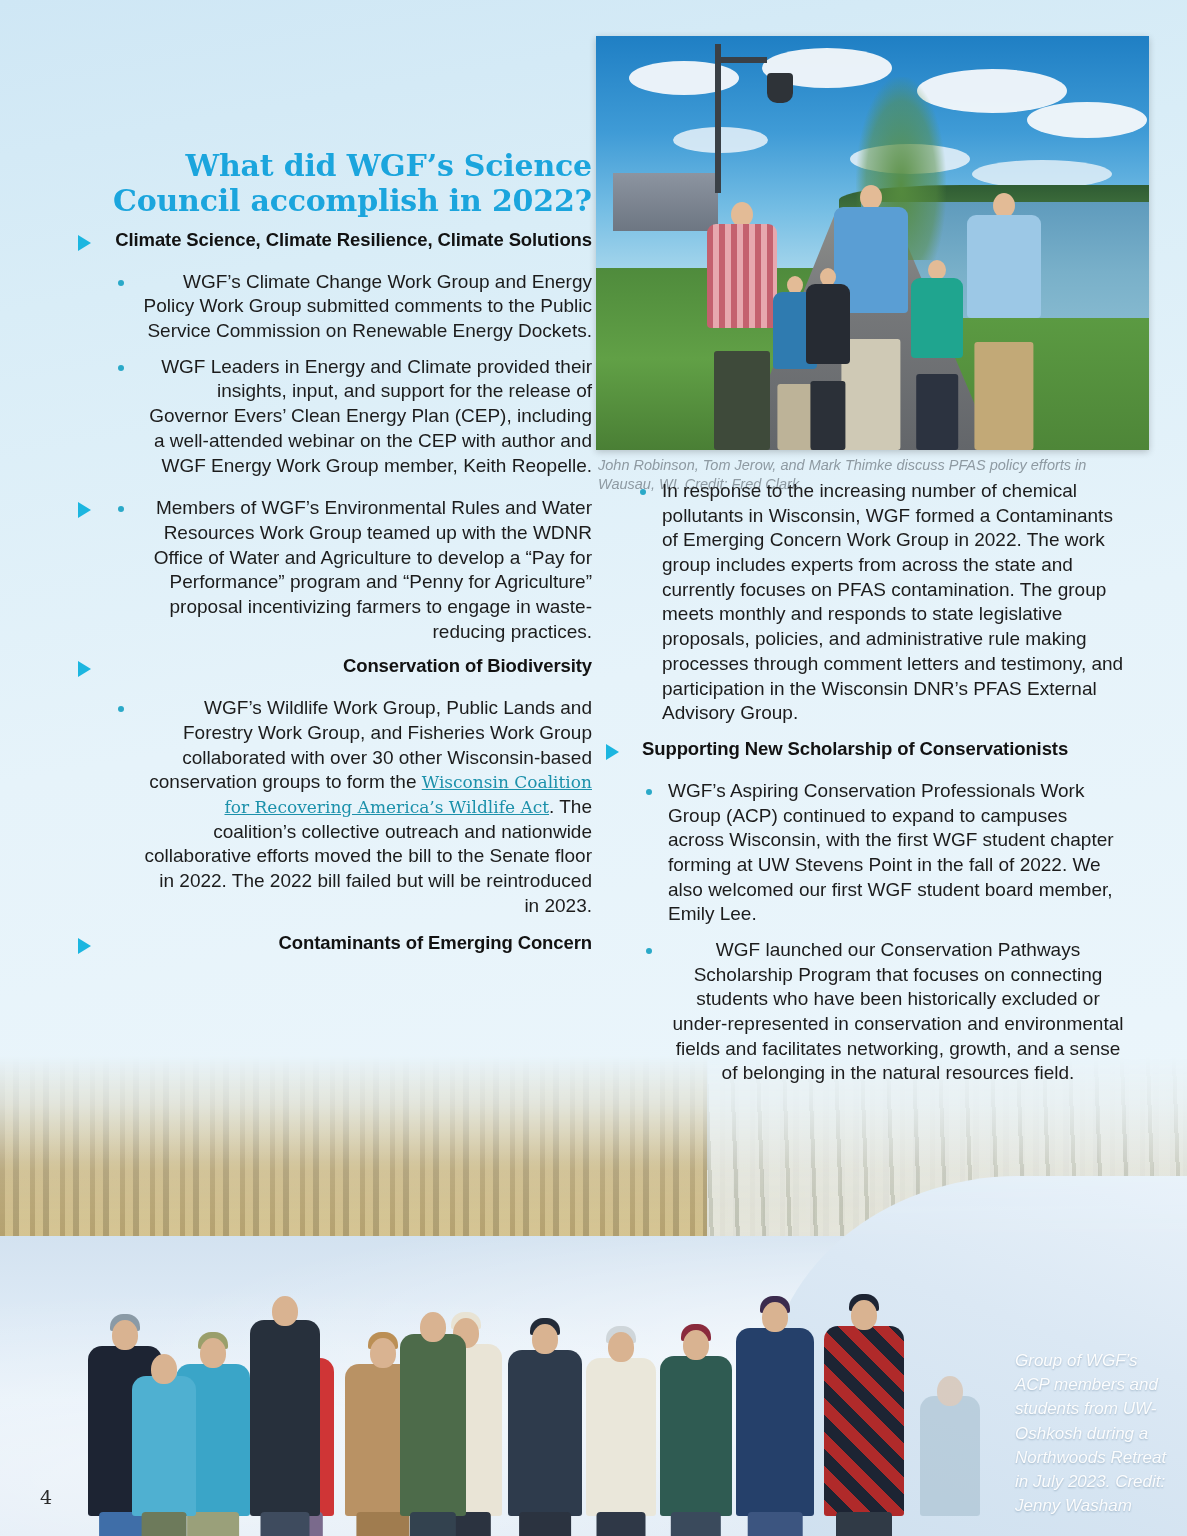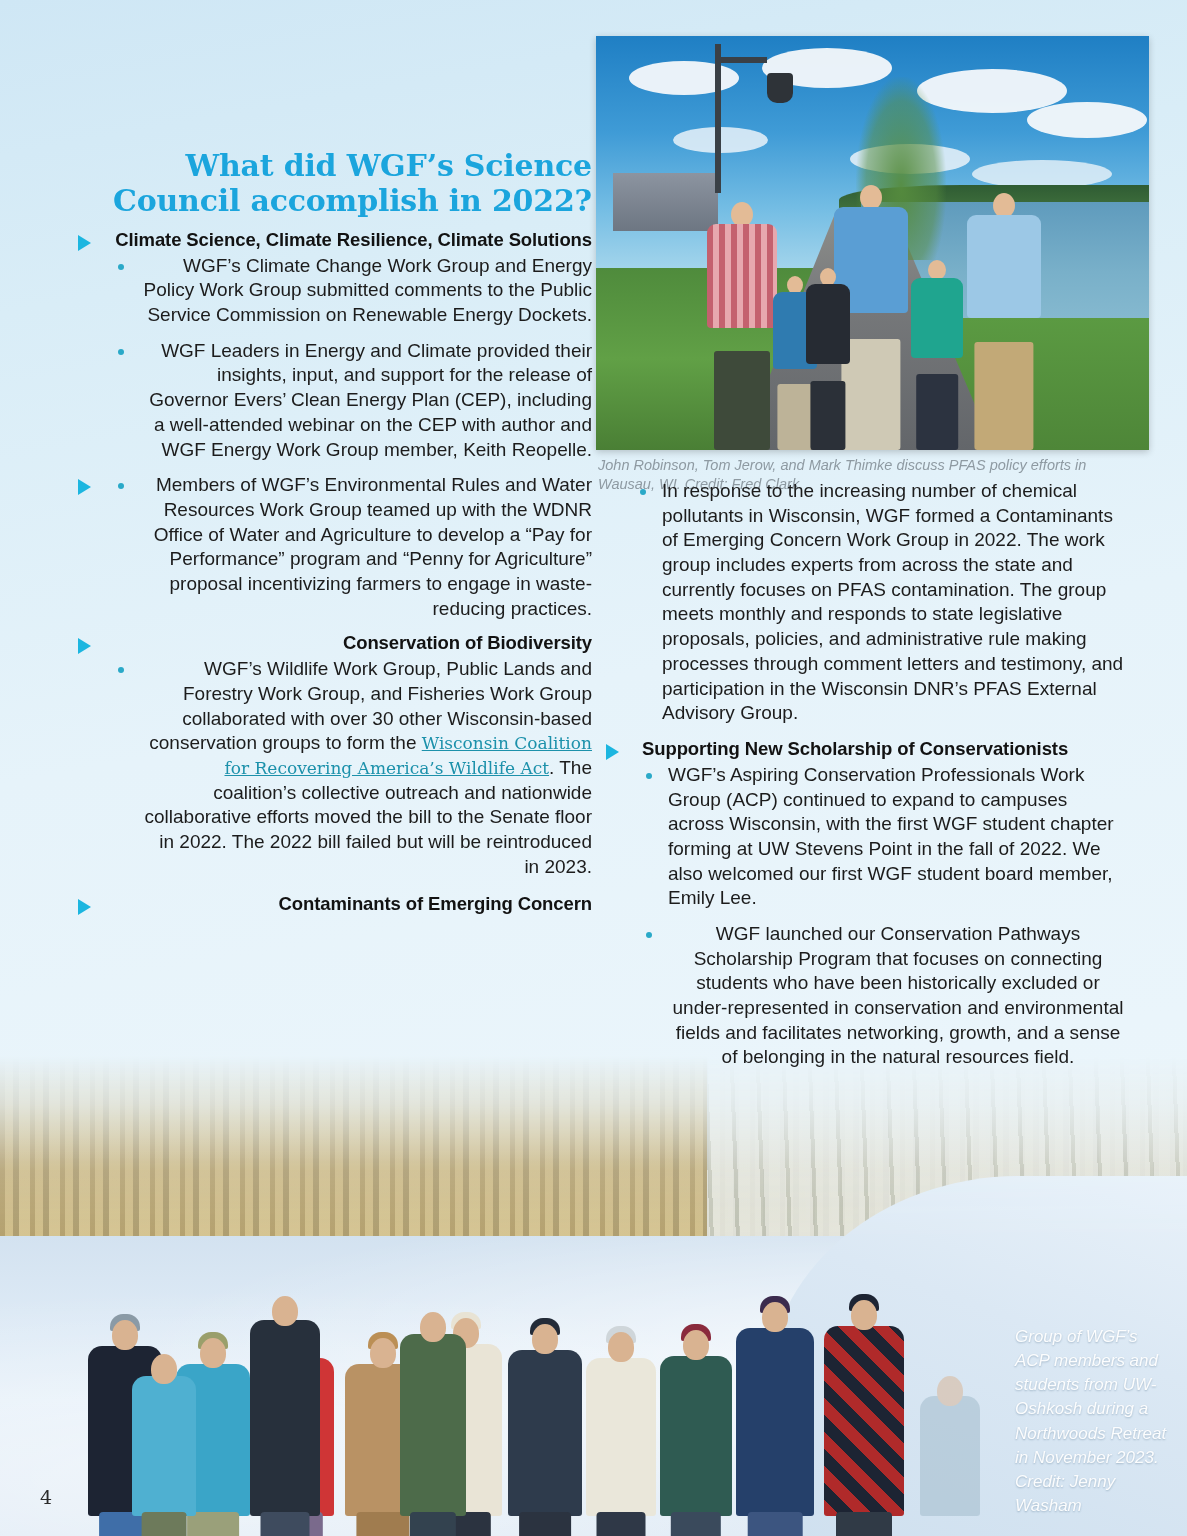--- a/index.html
+++ b/index.html
@@ -108,21 +108,21 @@
     margin-bottom:10px;
   }
   p.intro { font-size:19px; line-height:1.28; color:#1c1c1c; margin-bottom:12px; }
 
   ul.lvl1 { list-style:none; margin-top:6px; }
   ul.lvl1 > li { position:relative; padding-left:42px; margin-bottom:8px; }
   .tri { position:absolute; left:6px; top:6px; width:0;height:0;
     border-left:13px solid #1cb6e0; border-top:8px solid transparent; border-bottom:8px solid transparent; }
   .head1 { font-size:18.5px; font-weight:bold; color:#121212; line-height:1.24; letter-spacing:-.1px; }
 
-  ul.lvl2 { list-style:none; margin-top:2px; }
+  ul.lvl2 { list-style:none; margin-top:18px; }
   ul.lvl2 > li { position:relative; padding-left:26px; margin-bottom:11px; }
   .dot { position:absolute; left:4px; top:10px; width:6px;height:6px;border-radius:50%; background:#2aa9c8; }
   .body2 { font-size:19px; line-height:1.30; color:#1c1c1c; }
   a.lnk { color:#1c91ab; text-decoration:underline; font-family:"DejaVu Serif", serif; font-size:17px; }
 
   .photo-caption {
     position:absolute; left:598px; top:456px; width:500px;
     font-size:14.5px; font-style:italic; color:#8e9aa2; line-height:1.33;
   }
 
@@ -211,21 +211,21 @@
         </div>
       <div class="p" style="left:132px; width:64px; height:140px; background:#4fb0d1;">
         <span class="head" style="top:-22px;"></span>
           <span class="legs" style="background:#6d7a5b;"></span>
         </div>
       <div class="p" style="left:920px; width:60px; height:120px; background:#9fb9c9; opacity:.5;">
         <span class="head" style="top:-20px;"></span>
         </div>
     </div>
 
-    <div class="snow-caption">Group of WGF’s ACP members and students from UW-Oshkosh during a Northwoods Retreat in November 2023. Credit: Jenny Washam</div>
+    <div class="snow-caption">Group of WGF’s ACP members and students from UW-Oshkosh during a Northwoods Retreat in July 2023. Credit: Jenny Washam</div>
   </div>
 
   <div class="topphoto">
     <div class="tp-sky"></div>
     <div class="cloud" style="left:6%;  top:6%;  width:110px; height:34px;"></div>
     <div class="cloud" style="left:30%; top:3%;  width:130px; height:40px;"></div>
     <div class="cloud" style="left:58%; top:8%;  width:150px; height:44px;"></div>
     <div class="cloud" style="left:78%; top:16%; width:120px; height:36px;"></div>
     <div class="cloud" style="left:14%; top:22%; width:95px;  height:26px; opacity:.8;"></div>
     <div class="cloud" style="left:46%; top:26%; width:120px; height:30px; opacity:.8;"></div>

